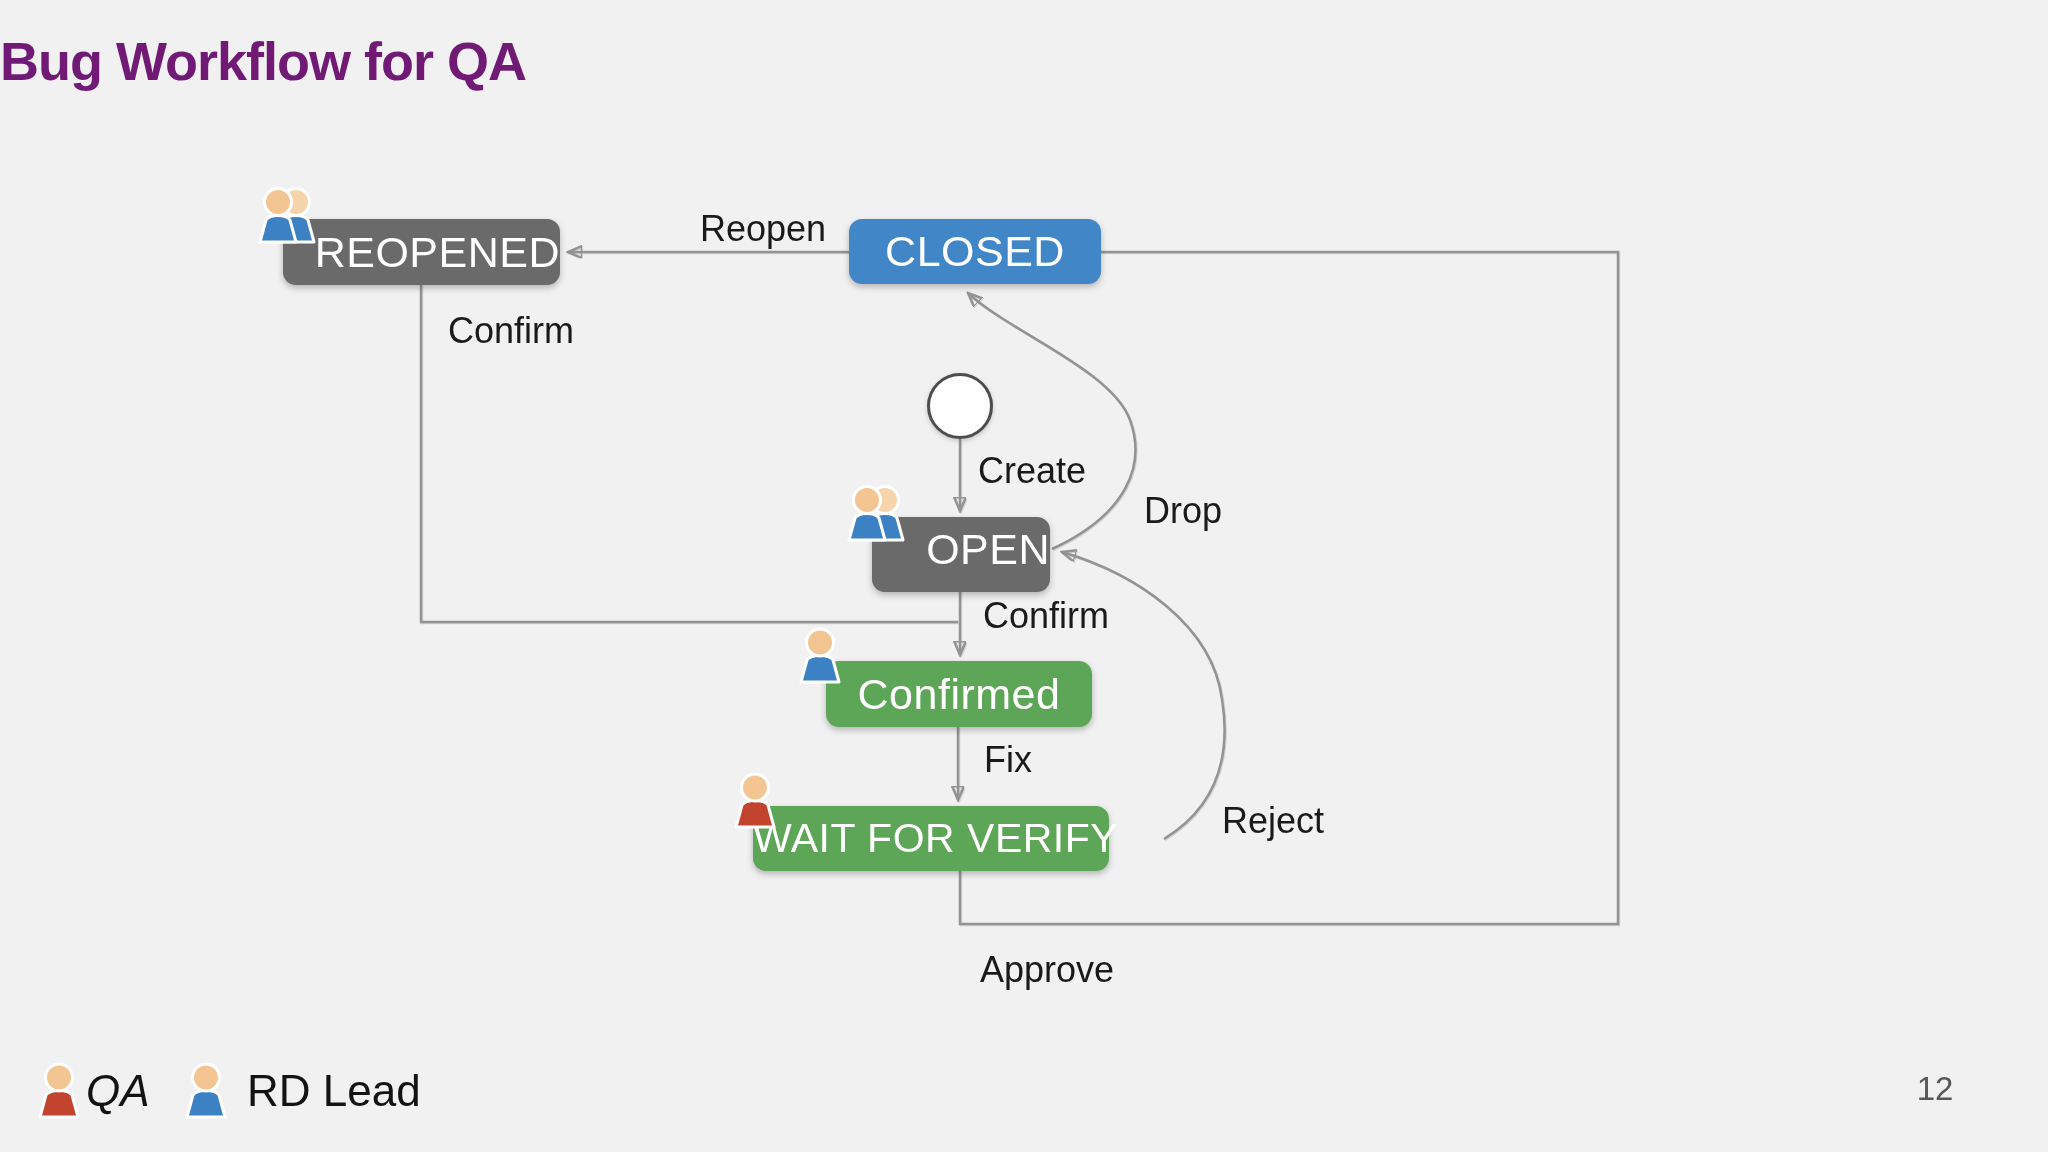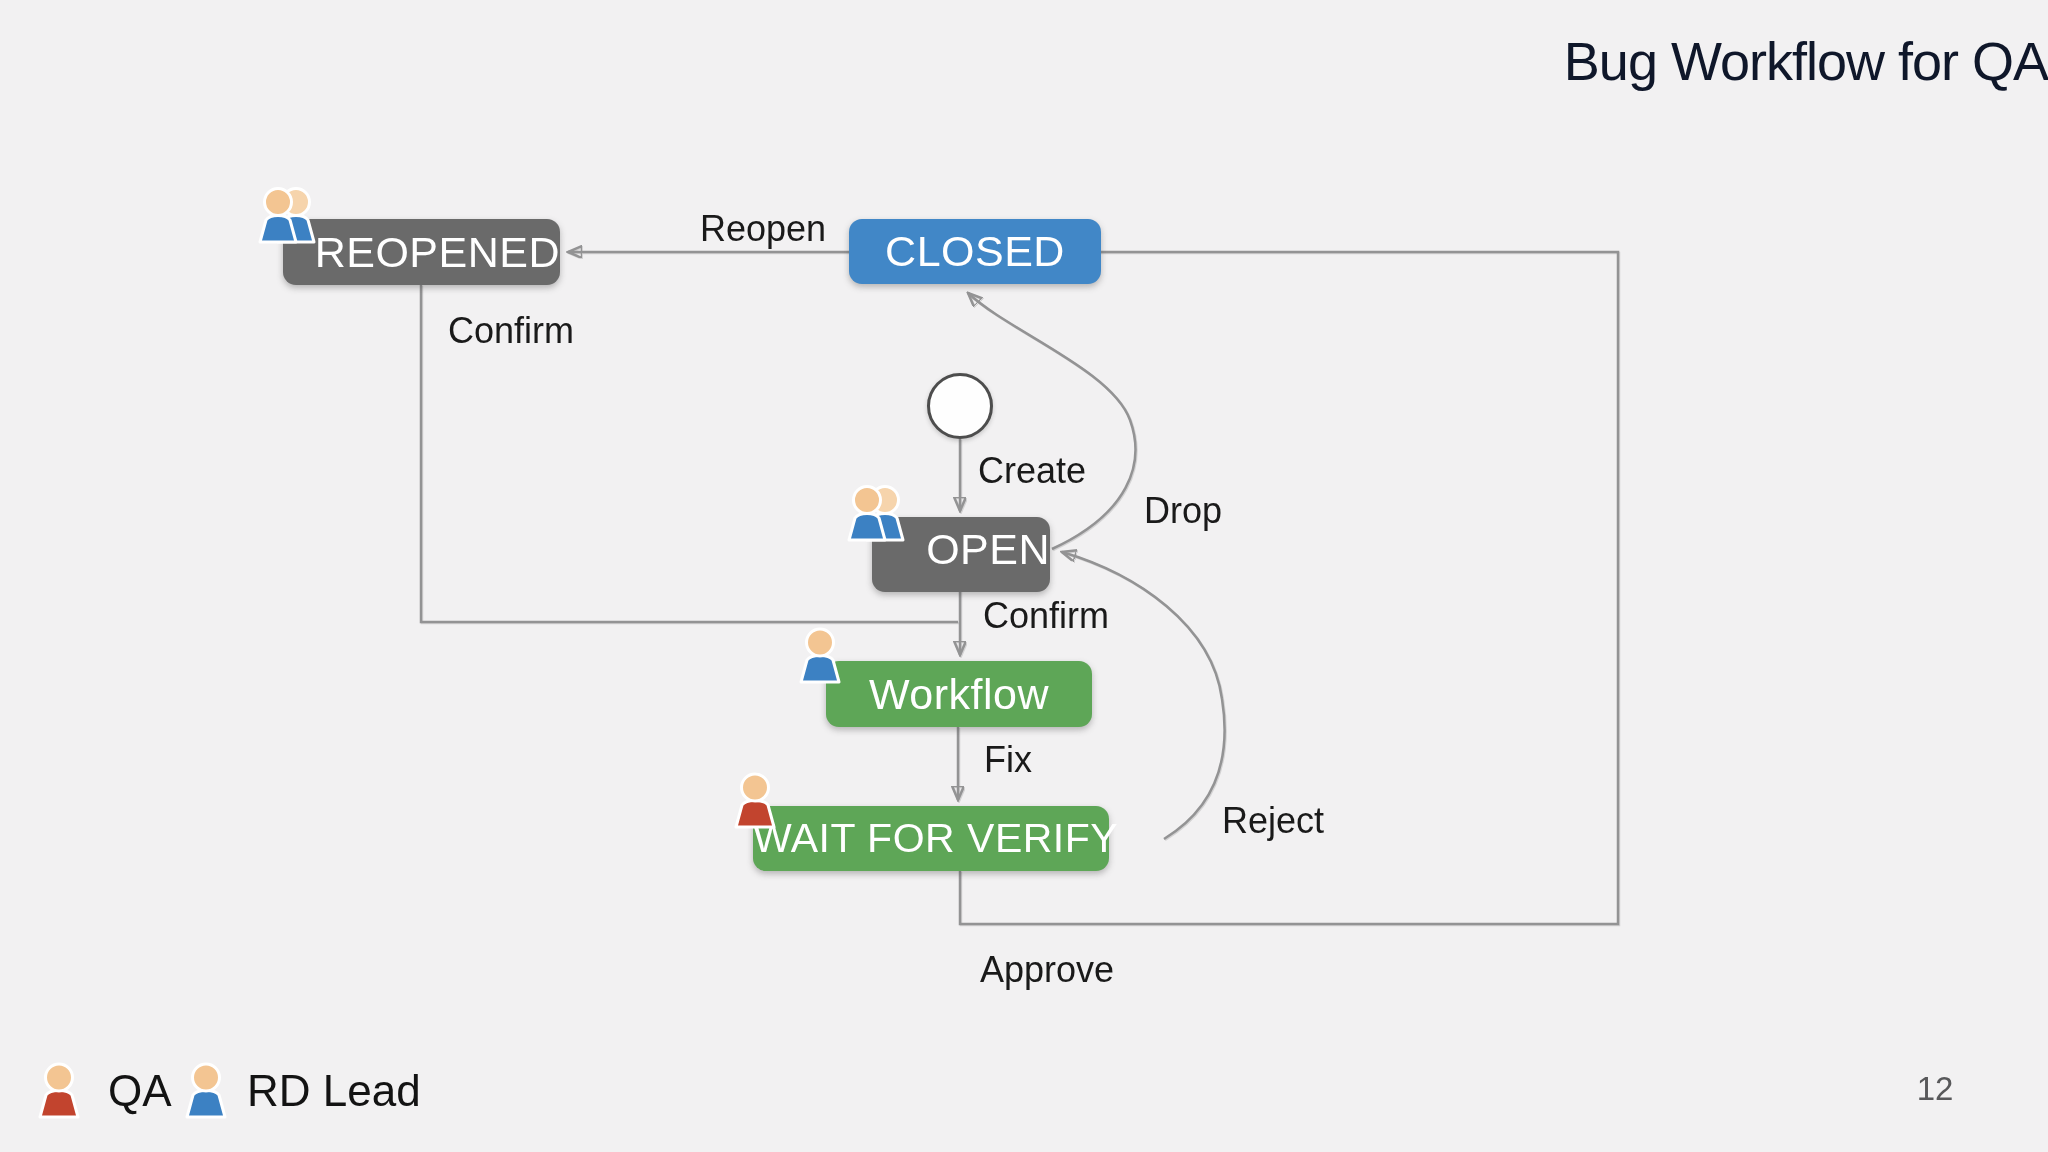--- a/index.html
+++ b/index.html
@@ -3,22 +3,22 @@
 <meta charset="utf-8">
 <style>
   html,body{margin:0;padding:0;background:#e9e8e9;}
   .stage{
     position:relative;width:2048px;height:1152px;overflow:hidden;
     background:#f2f1f2;
     font-family:"Liberation Sans","DejaVu Sans",sans-serif;
   }
   .title{
     position:absolute;left:0;right:0;top:30px;margin:0;
-    text-align:right;font-size:54px;font-weight:400;letter-spacing:-1px;
-    color:#0f172a;
+    text-align:left;font-size:54px;font-weight:700;letter-spacing:-1px;
+    color:#701a75;
   }
   svg.connectors{position:absolute;left:0;top:0;}
   svg.connectors path{
     fill:none;stroke:#939394;stroke-width:2.5px;
     filter:drop-shadow(1px 1.5px 0 rgba(120,120,120,0.25));
   }
   .state{
     position:absolute;border-radius:13px;color:#ffffff;
     text-align:center;font-size:43px;letter-spacing:0.5px;
     box-shadow:0 3px 6px rgba(70,70,70,0.35);
@@ -66,21 +66,21 @@
     <path d="M 958 727 L 958 800" marker-end="url(#arr)"></path>
     <path d="M 1052 549 C 1128 514 1146 464 1130 420 C 1112 370 1008 331 968 293" marker-end="url(#arr)"></path>
     <path d="M 1164 839 C 1226 801 1229 743 1222 699 C 1212 625 1137 574 1062 552" marker-end="url(#arr)"></path>
   </svg>
 
   <div class="start-node"></div>
 
   <div class="state gray" style="left:283px;top:219px;width:277px;height:66px;line-height:66px;">REOPENED</div>
   <div class="state blue" style="left:849px;top:219px;width:252px;height:65px;line-height:65px;">CLOSED</div>
   <div class="state gray" style="left:872px;top:517px;width:178px;height:75px;line-height:65px;">OPEN</div>
-  <div class="state green" style="left:826px;top:661px;width:266px;height:66px;line-height:66px;">Workflow</div>
+  <div class="state green" style="left:826px;top:661px;width:266px;height:66px;line-height:66px;">Confirmed</div>
   <div class="state green" style="left:753px;top:806px;width:356px;height:65px;line-height:65px;font-size:41px;">WAIT FOR VERIFY</div>
 
   <div class="tlabel" style="left:763px;top:229px;">Reopen</div>
   <div class="tlabel" style="left:511px;top:331px;">Confirm</div>
   <div class="tlabel" style="left:1032px;top:471px;">Create</div>
   <div class="tlabel" style="left:1183px;top:511px;">Drop</div>
   <div class="tlabel" style="left:1046px;top:616px;">Confirm</div>
   <div class="tlabel" style="left:1008px;top:760px;">Fix</div>
   <div class="tlabel" style="left:1273px;top:821px;">Reject</div>
   <div class="tlabel" style="left:1047px;top:970px;">Approve</div>
@@ -108,21 +108,21 @@
     <path d="M4,55 L10,33 C14,27 32,27 36,33 L42,55 Z" fill="#c2442e" stroke="#ffffff" stroke-width="3" stroke-linejoin="round"></path>
     <circle cx="23" cy="15.5" r="13.5" fill="#f3c592" stroke="#ffffff" stroke-width="3"></circle>
   </svg>
 
   <div class="legend">
     <div class="legend-item" style="left:0px;">
       <svg width="46" height="57" viewBox="0 0 46 57">
         <path d="M4,55 L10,33 C14,27 32,27 36,33 L42,55 Z" fill="#c2442e" stroke="#ffffff" stroke-width="3" stroke-linejoin="round"></path>
         <circle cx="23" cy="15.5" r="13.5" fill="#f3c592" stroke="#ffffff" stroke-width="3"></circle>
       </svg>
-      <span class="legend-label" style="margin-left:26px;">QA</span>
+      <span class="legend-label" style="margin-left:4px;font-style:italic;">QA</span>
     </div>
     <div class="legend-item" style="left:147px;gap:6px;">
       <svg width="46" height="57" viewBox="0 0 46 57">
         <path d="M4,55 L10,33 C14,27 32,27 36,33 L42,55 Z" fill="#3c81c3" stroke="#ffffff" stroke-width="3" stroke-linejoin="round"></path>
         <circle cx="23" cy="15.5" r="13.5" fill="#f3c592" stroke="#ffffff" stroke-width="3"></circle>
       </svg>
       <span class="legend-label" style="margin-left:12px;">RD Lead</span>
     </div>
   </div>
 

